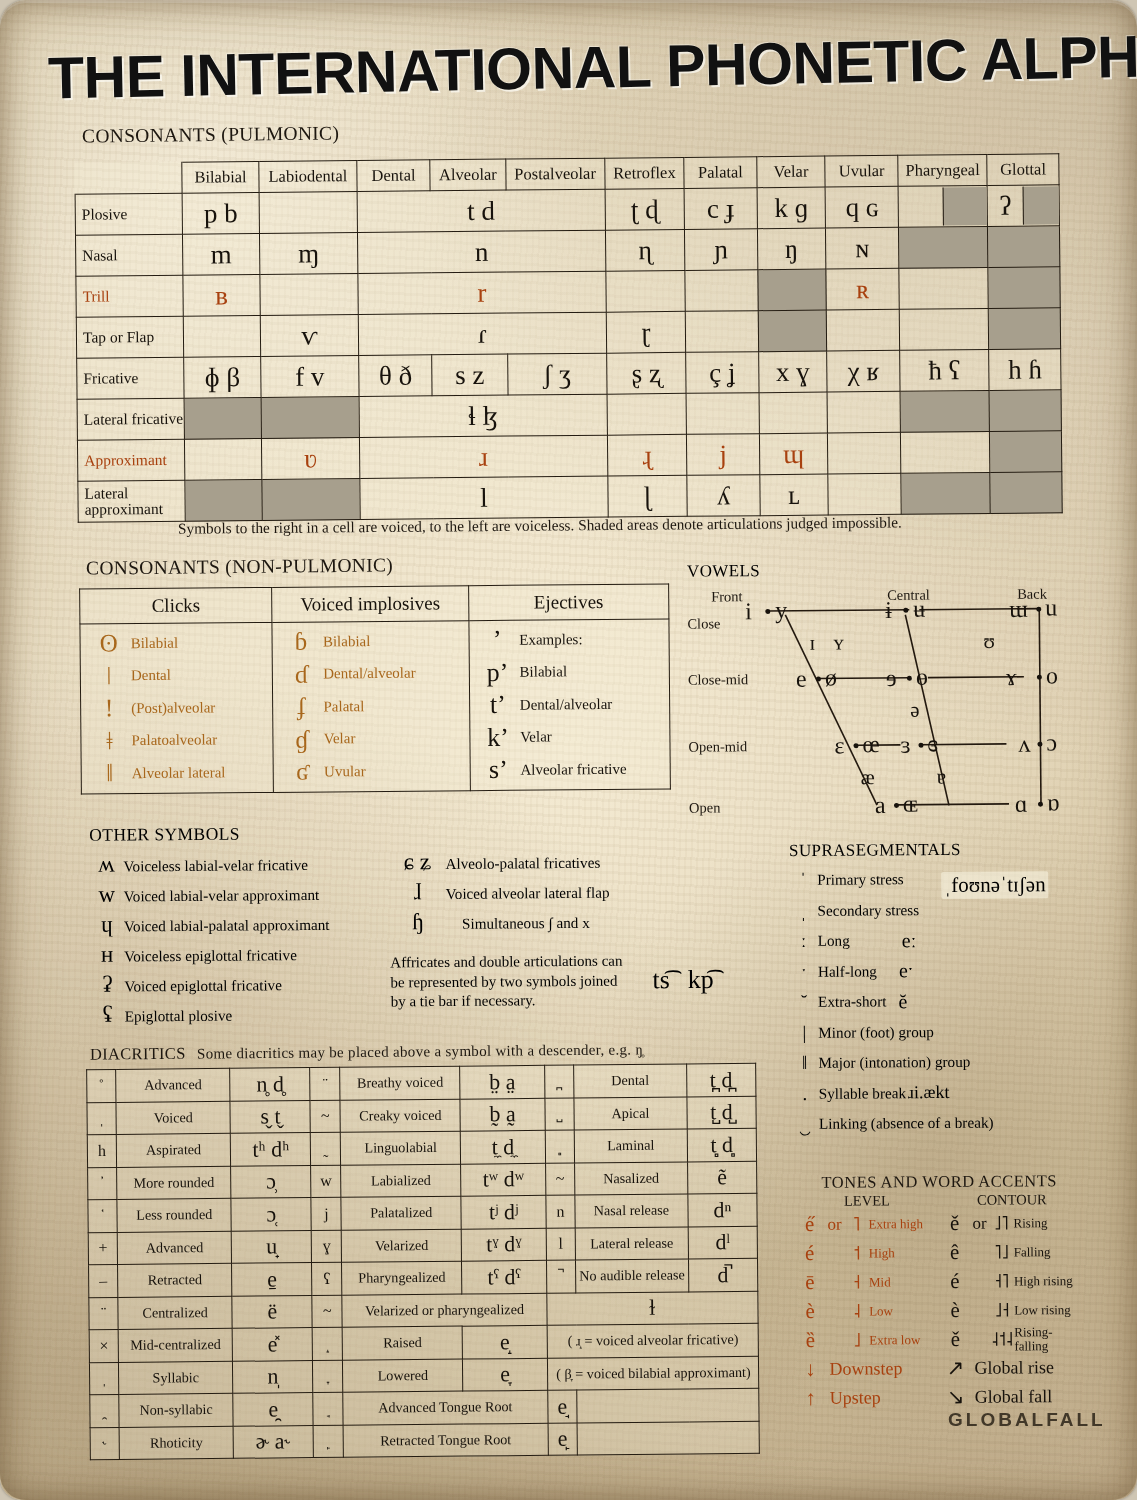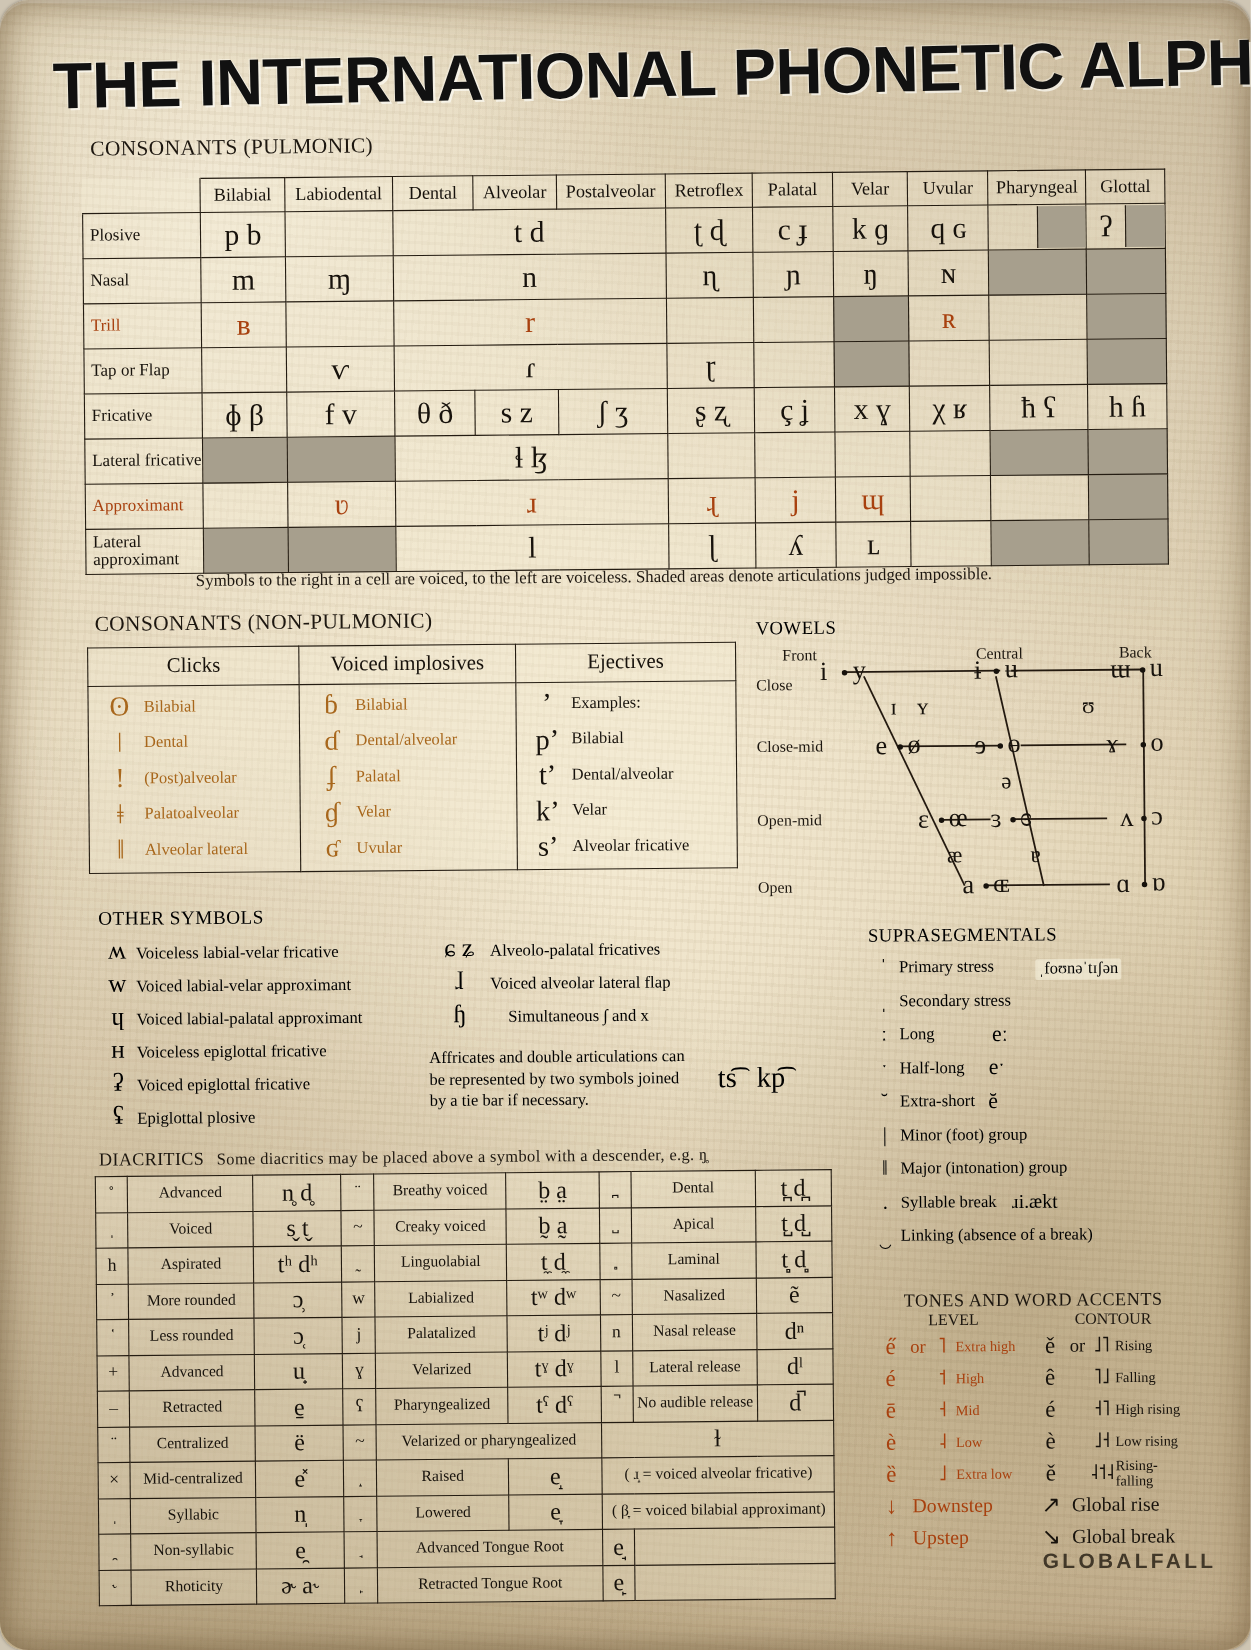--- a/index.html
+++ b/index.html
@@ -485,21 +485,21 @@
           <div style="font-size:26px;margin-left:22px;">ts͡</div>
           <div style="font-size:26px;margin-left:18px;">kp͡</div>
         </div>
       </div>
     </div>
   </div>
 
   <div id="supra">
     <div style="font-size:17px;letter-spacing:.4px;margin-bottom:4px;">SUPRASEGMENTALS</div>
     <div style="position:relative;">
-      <div style="position:absolute;left:152px;top:8px;font-size:15px;background:rgba(250,245,228,.55);padding:1px 3px;border-radius:2px;font-family:Liberation Serif, serif;">ˌfoʊnəˈtɪʃən</div>
+      <div style="position:absolute;left:152px;top:8px;font-size:21px;background:rgba(250,245,228,.55);padding:1px 3px;border-radius:2px;font-family:Liberation Serif, serif;">ˌfoʊnəˈtɪʃən</div>
       <div class="sp-row">
             <span class="sp-sym">ˈ</span>
             <span class="sp-txt">Primary stress</span>
           </div>
       <div class="sp-row">
             <span class="sp-sym">ˌ</span>
             <span class="sp-txt">Secondary stress</span>
           </div>
       <div class="sp-row">
             <span class="sp-sym">ː</span>
@@ -520,21 +520,21 @@
             <span class="sp-sym">|</span>
             <span class="sp-txt">Minor (foot) group</span>
           </div>
       <div class="sp-row">
             <span class="sp-sym">‖</span>
             <span class="sp-txt">Major (intonation) group</span>
           </div>
       <div class="sp-row">
             <span class="sp-sym">.</span>
             <span class="sp-txt">Syllable break</span>
-            <span class="sp-ex" style="margin-left:14px;font-size:18px;">ɹi.ækt</span>
+            <span class="sp-ex" style="margin-left:2px;font-size:18px;">ɹi.ækt</span>
           </div>
       <div class="sp-row">
             <span class="sp-sym">‿</span>
             <span class="sp-txt">Linking (absence of a break)</span>
           </div>
     </div>
   </div>
 
   <div class="sechead" style="left:90px;top:1042px;font-size:16.5px;transform:rotate(-.55deg);">
     <span>DIACRITICS</span>
@@ -744,21 +744,21 @@
               <span class="tn-or"></span>
               <span class="tn-s2">˨˦˨</span>
               <span class="tn-lb">Rising-falling</span>
             </div>
         <div class="tn-row blk">
               <span class="tn-s1">↗</span>
               <span class="tn-wide" style="margin-left:4px;">Global rise</span>
             </div>
         <div class="tn-row blk">
               <span class="tn-s1">↘</span>
-              <span class="tn-wide" style="margin-left:4px;">Global break</span>
+              <span class="tn-wide" style="margin-left:4px;">Global fall</span>
             </div>
       </div>
     </div>
   </div>
 
   <div class="wm">GLOBALFALL</div>
 
 </div>
 </div>
 

